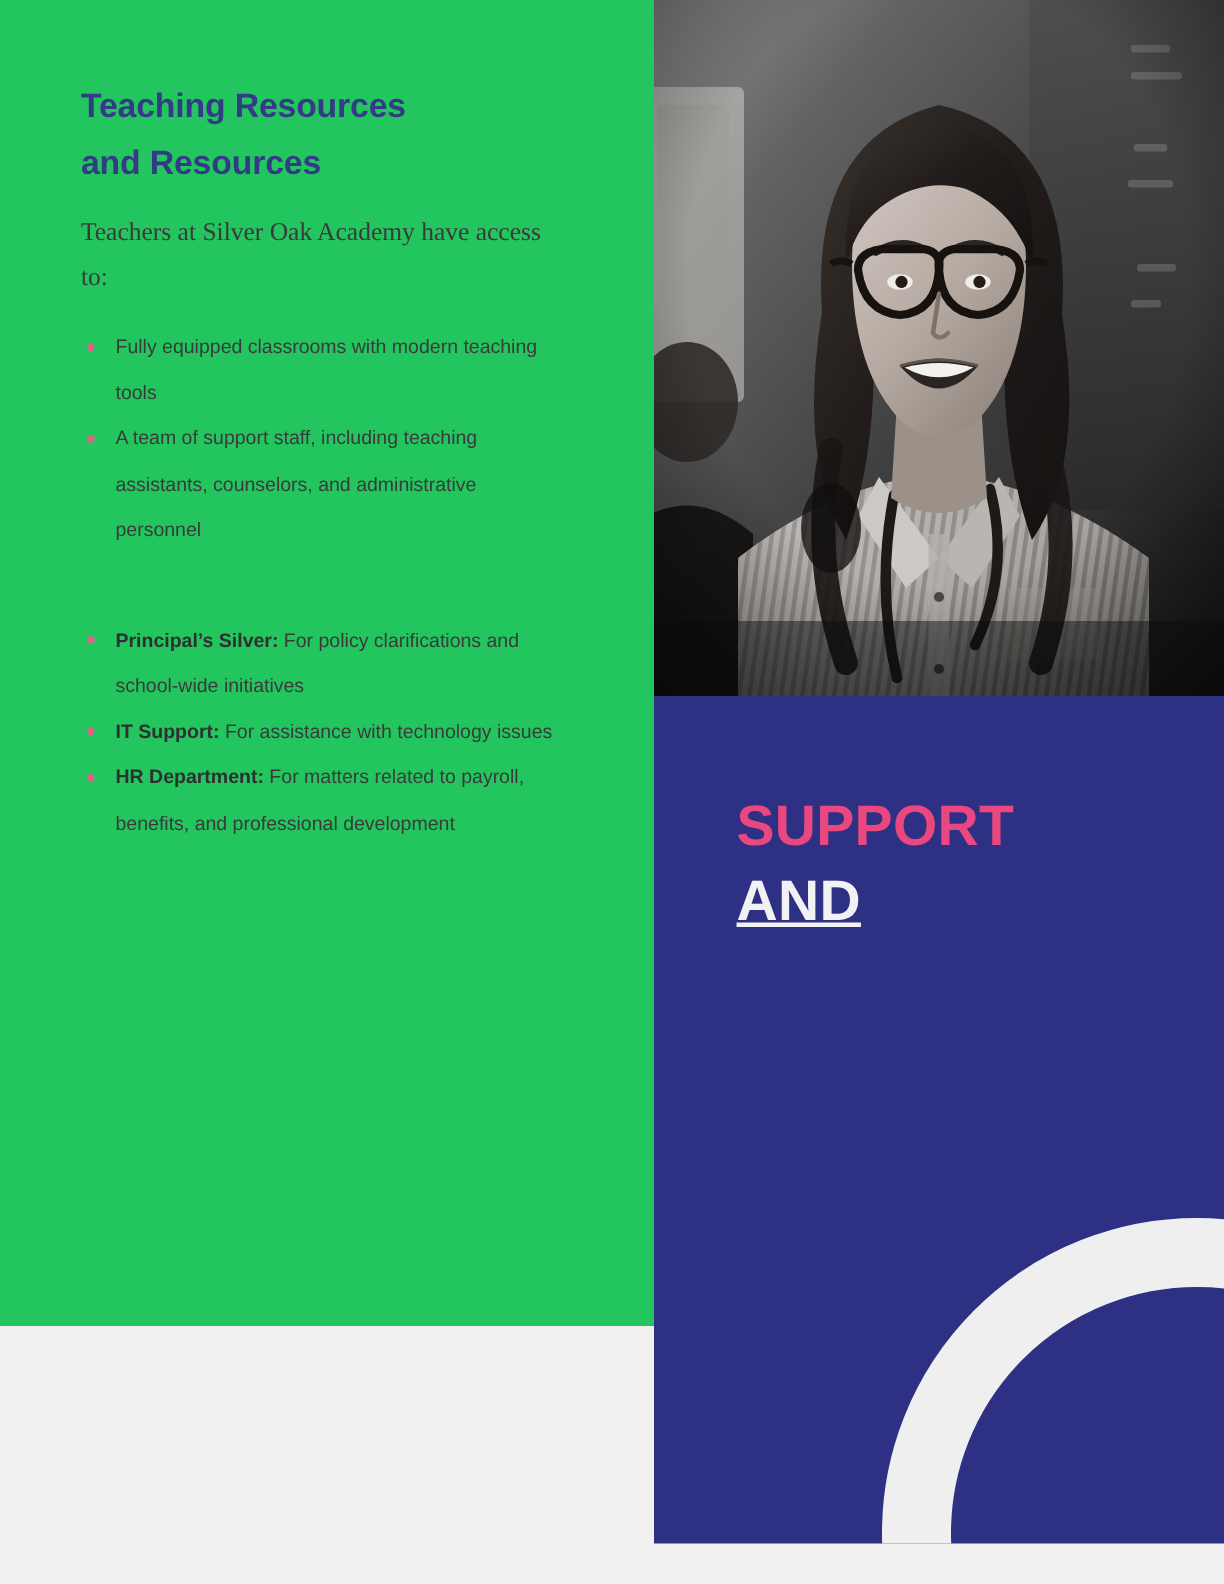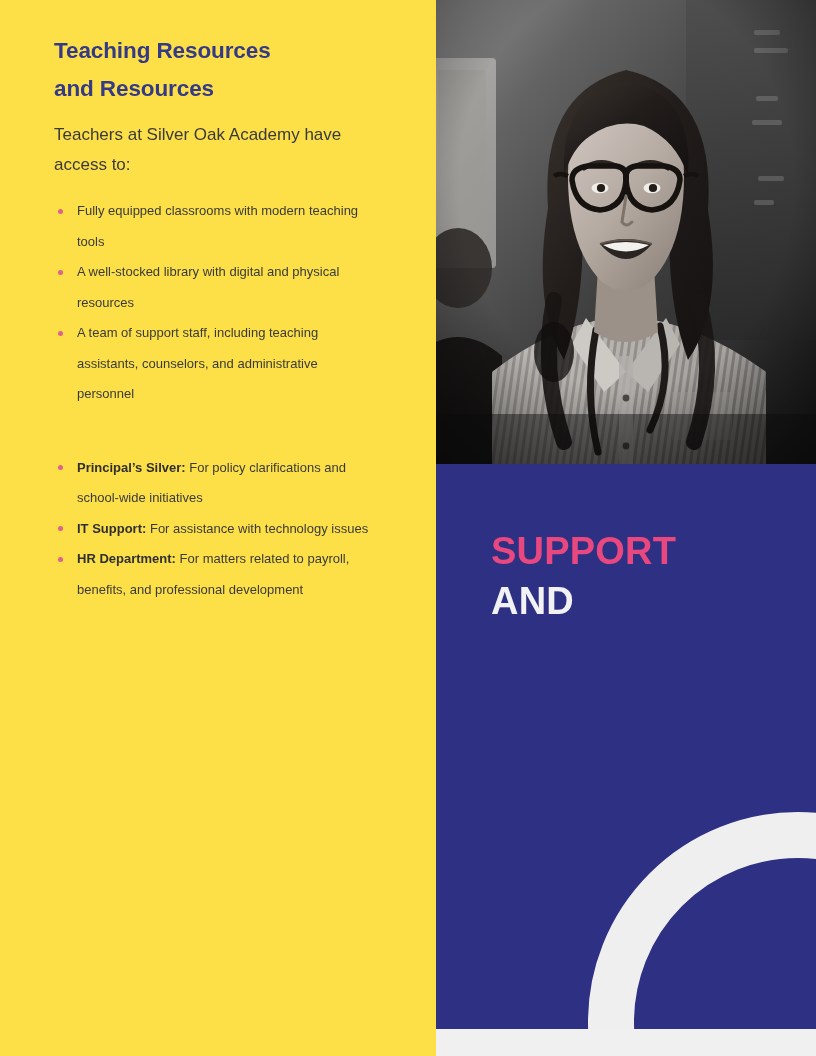--- a/index.html
+++ b/index.html
@@ -19,24 +19,24 @@
     width: 816px;
     height: 1056px;
     background: #f0f0f0;
     display: flex;
   }
 
   
   .left-col {
     position: relative;
     width: 436px;
-    height: 1056px;
-    background: #fde047;
+    height: 884px;
+    background: #22c55e;
     box-sizing: border-box;
-    padding: 32px 40px 0 54px;
+    padding: 52px 40px 0 54px;
   }
 
   .section { margin: 0; }
   .section + .section { margin-top: 43px; }
 
   .sec-heading {
     color: #343a86;
     font-weight: bold;
     font-size: 22.5px;
     line-height: 38px;
@@ -44,20 +44,21 @@
     margin: 0 0 12px 0;
   }
   .sec-heading .hl { display: block; }
 
   .sec-intro {
     color: #3a3a3a;
     font-size: 17px;
     line-height: 30px;
     margin: 0 0 16px 0;
     max-width: 320px;
+    font-family: Liberation Serif, serif;
   }
 
   .bullets {
     list-style: none;
     margin: 0;
     padding: 0;
   }
   .bullets li {
     position: relative;
     color: #3a3a3a;
@@ -127,21 +128,21 @@
     left: 55px;
     top: 62px;
     width: 300px;
     font-weight: bold;
     font-size: 38px;
     line-height: 50px;
     letter-spacing: 0.2px;
   }
   .panel-title .tl { display: block; }
   .tl.pink { color: #e8487f; }
-  .tl.white { color: #f2f2f4; }
+  .tl.white { color: #f2f2f4; text-decoration: underline; }
 </style>
 </head>
 <body>
 
 <div class="page">
 
   <div class="left-col">
 
     <div class="section">
       <h2 class="sec-heading">
@@ -149,21 +150,21 @@
         <span class="hl">and Resources</span>
       </h2>
       <p class="sec-intro">Teachers at Silver Oak Academy have access to:</p>
       <ul class="bullets">
         <li>
           <span class="dot"></span>
           <b></b><span>Fully equipped classrooms with modern teaching tools</span>
         </li>
         <li>
           <span class="dot"></span>
-          <b></b><span>A well-stocked library with digital and physical resources</span>
+          <b></b>
         </li>
         <li>
           <span class="dot"></span>
           <b></b><span>A team of support staff, including teaching assistants, counselors, and administrative personnel</span>
         </li>
       </ul>
     </div>
 
     <div class="section">
       <ul class="bullets">

